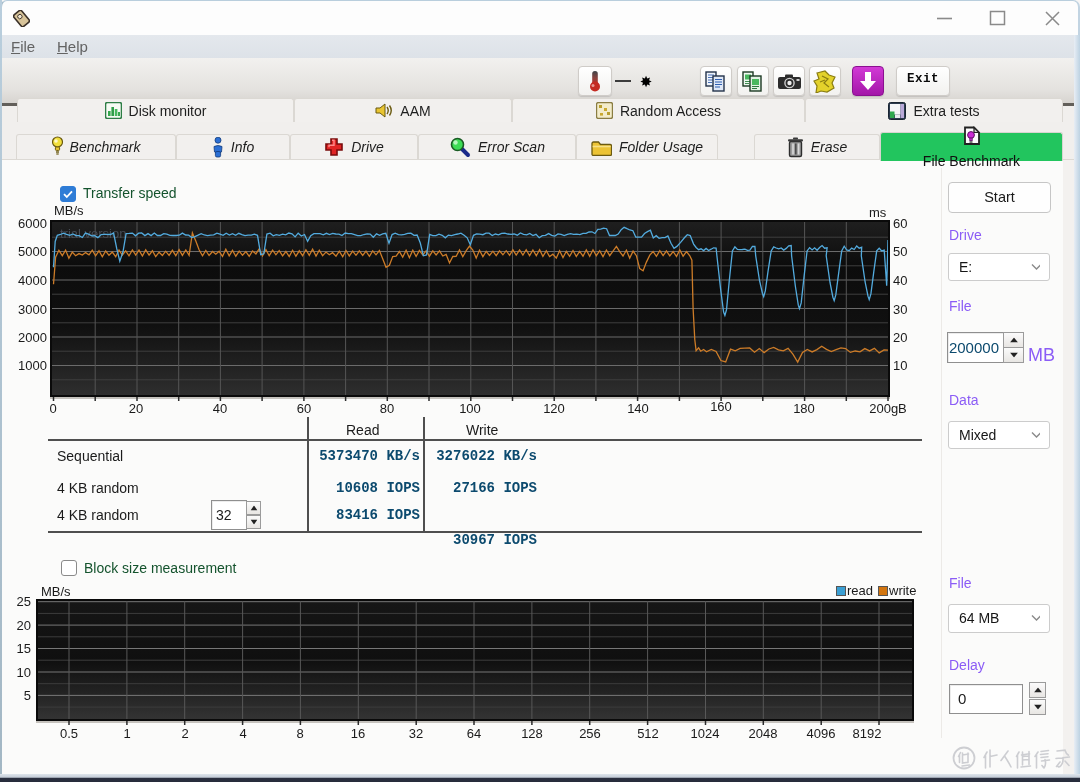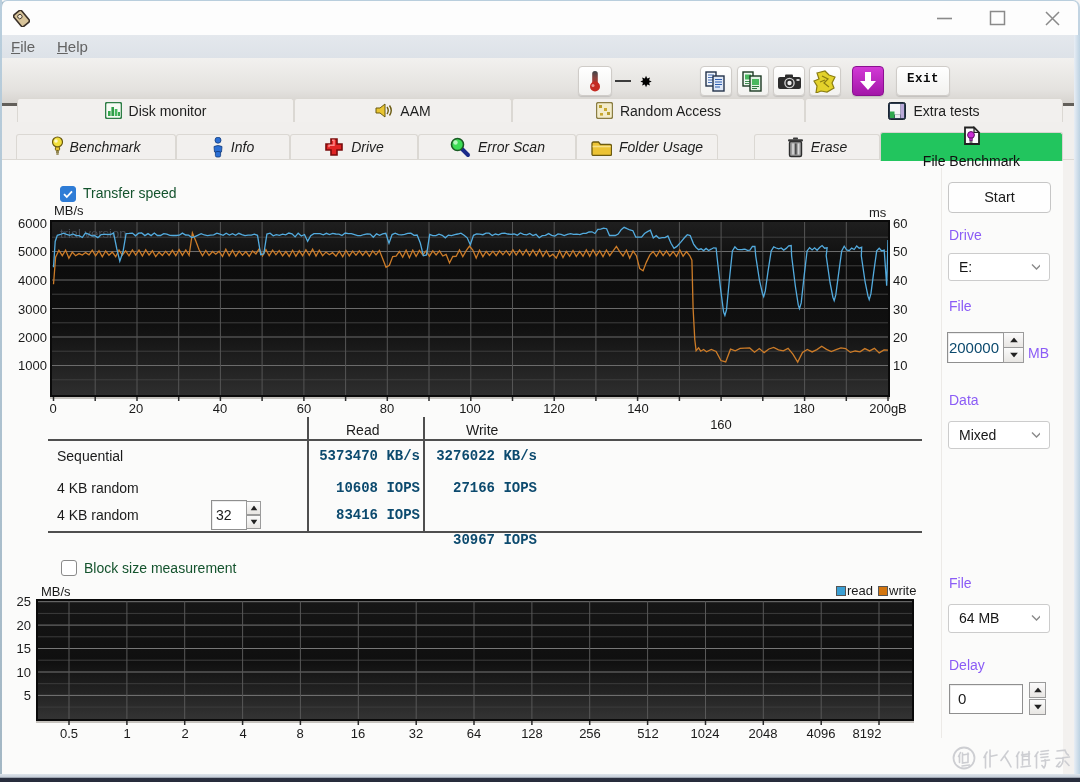--- a/index.html
+++ b/index.html
@@ -344,21 +344,21 @@
     <div class="ar" style="left:893px;top:244px">50</div>
     <div class="ar" style="left:893px;top:216px">60</div>
   <div class="ax" style="left:33px;top:401px;width:40px">0</div>
     <div class="ax" style="left:116px;top:401px;width:40px">20</div>
     <div class="ax" style="left:200px;top:401px;width:40px">40</div>
     <div class="ax" style="left:284px;top:401px;width:40px">60</div>
     <div class="ax" style="left:367px;top:401px;width:40px">80</div>
     <div class="ax" style="left:450px;top:401px;width:40px">100</div>
     <div class="ax" style="left:534px;top:401px;width:40px">120</div>
     <div class="ax" style="left:618px;top:401px;width:40px">140</div>
-    <div class="ax" style="left:701px;top:417px;width:40px">160</div>
+    <div class="ax" style="left:701px;top:399px;width:40px">160</div>
     <div class="ax" style="left:784px;top:401px;width:40px">180</div>
     <div class="ax" style="left:862px;top:401px;width:52px">200gB</div>
   <svg class="abs" style="left:50px;top:397px;width:840px;height:4px" viewBox="0 0 840 4" preserveAspectRatio="none">
       <line x1="3.5" y1="0" x2="3.5" y2="4" stroke="#2a2a2a" stroke-width="1.5"></line>
       <line x1="45.2" y1="0" x2="45.2" y2="4" stroke="#2a2a2a" stroke-width="1.5"></line>
       <line x1="87.0" y1="0" x2="87.0" y2="4" stroke="#2a2a2a" stroke-width="1.5"></line>
       <line x1="128.7" y1="0" x2="128.7" y2="4" stroke="#2a2a2a" stroke-width="1.5"></line>
       <line x1="170.4" y1="0" x2="170.4" y2="4" stroke="#2a2a2a" stroke-width="1.5"></line>
       <line x1="212.1" y1="0" x2="212.1" y2="4" stroke="#2a2a2a" stroke-width="1.5"></line>
       <line x1="253.9" y1="0" x2="253.9" y2="4" stroke="#2a2a2a" stroke-width="1.5"></line>
@@ -393,21 +393,21 @@
   <div class="spbtn" style="left:1003px;top:332px;width:21px;height:16px">
       <svg width="8" height="5">
         <path d="M4 0 L8 5 L0 5 Z" fill="#222"></path>
       </svg>
     </div>
   <div class="spbtn" style="left:1003px;top:347px;width:21px;height:16px">
       <svg width="8" height="5">
         <path d="M4 5 L8 0 L0 0 Z" fill="#222"></path>
       </svg>
     </div>
-  <div class="rlab" style="left:1028px;top:345px;font-size:14px">MB</div>
+  <div class="rlab" style="left:1028px;top:345px;font-size:18px">MB</div>
   <div class="rlab" style="top:392px">Data</div>
   <div class="rbox" style="top:421px">
       <span class="v">Mixed</span>
     <svg class="chev" width="11" height="8">
         <path d="M1 1.5 L5.5 6 L10 1.5" fill="none" stroke="#8a8a8a" stroke-width="1.4"></path>
       </svg>
     </div>
 
   <div class="tline" style="left:307px;top:417px;width:2px;height:115px"></div>
   <div class="tline" style="left:423px;top:417px;width:2px;height:115px"></div>

